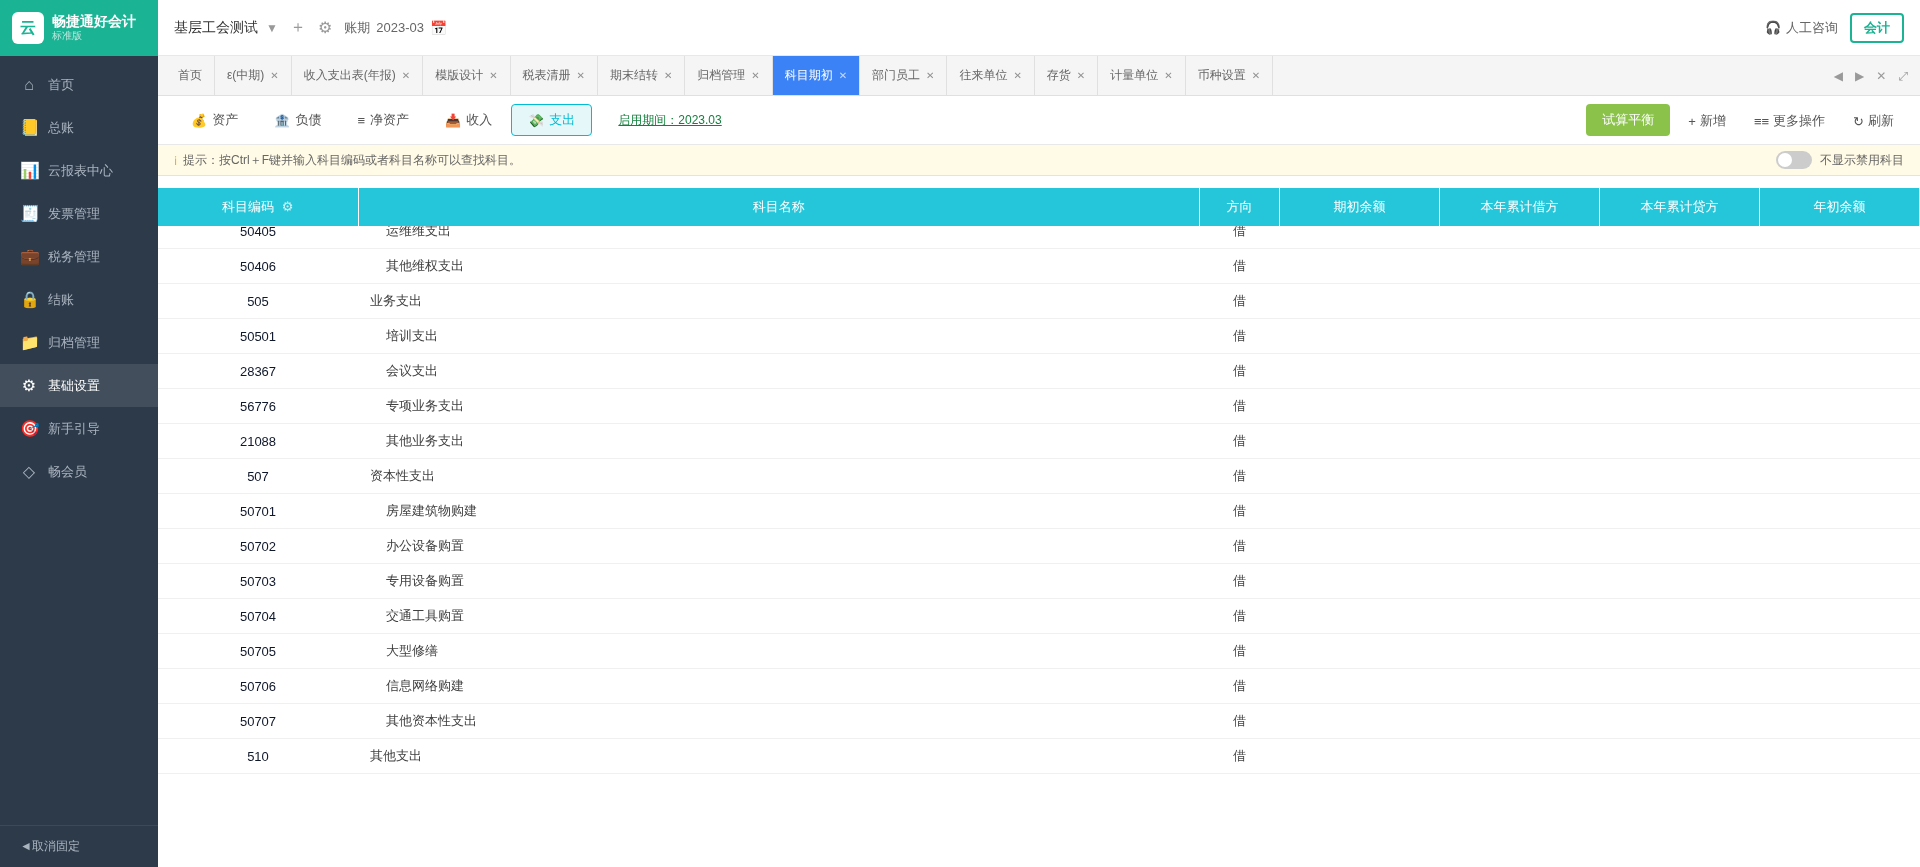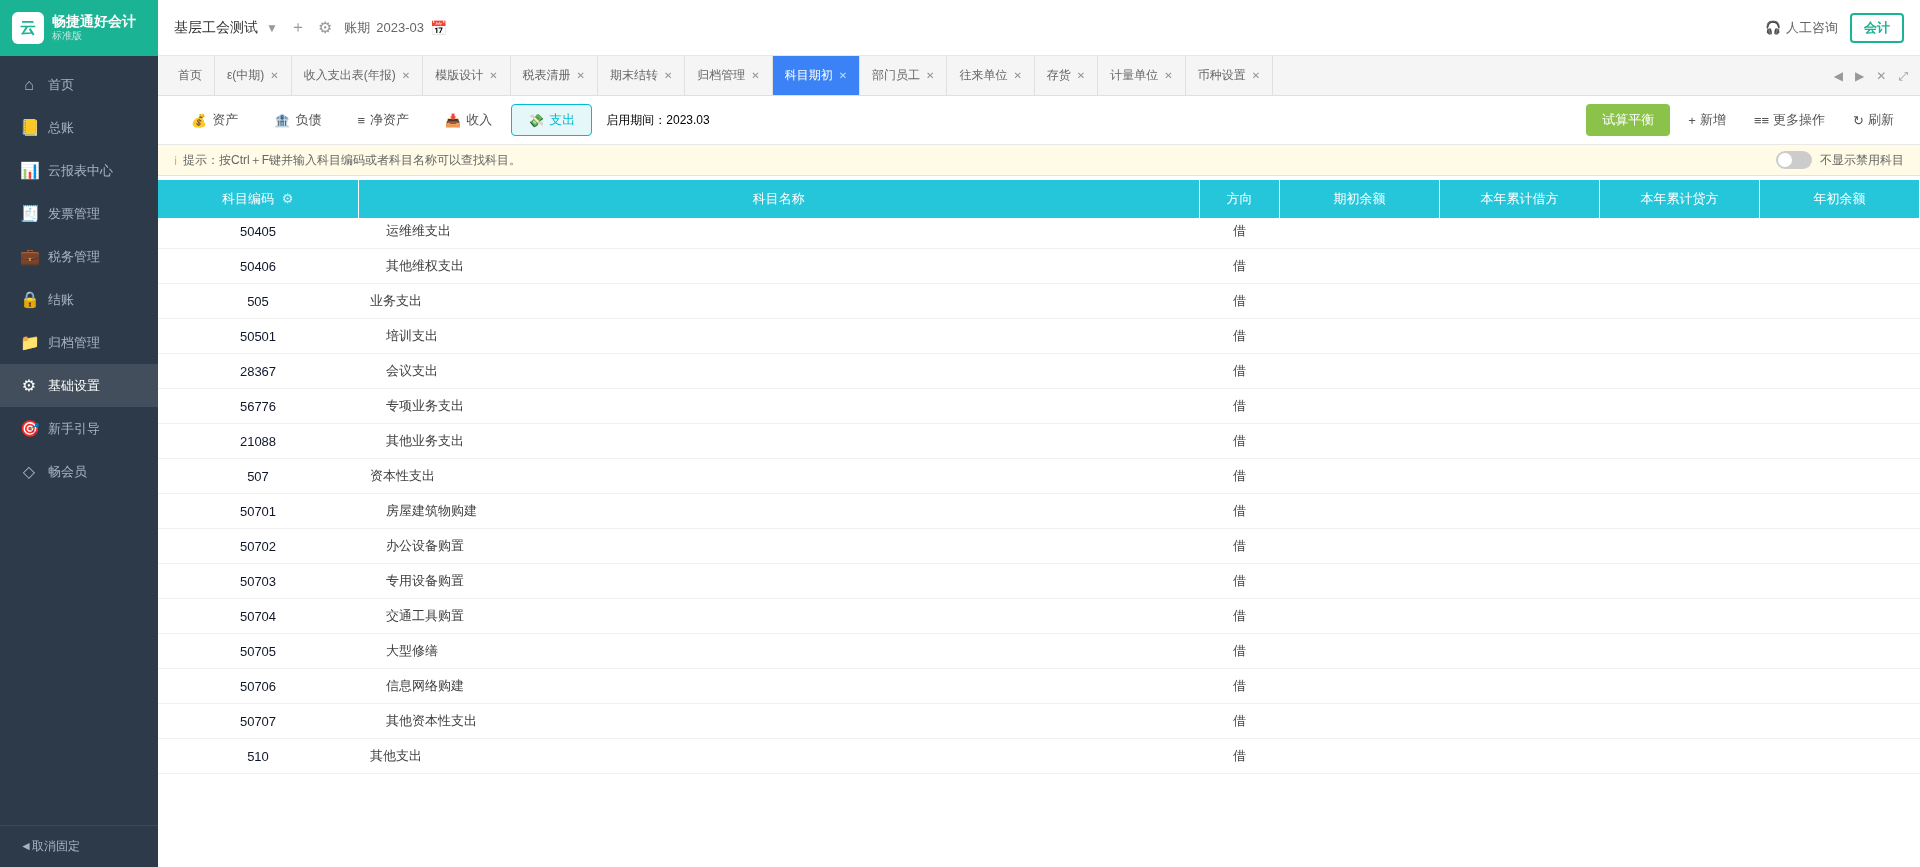--- a/index.html
+++ b/index.html
@@ -41,39 +41,39 @@
     .tabbar-nav { display: flex; align-items: center; gap: 4px; margin-left: auto; }
     .tabbar-nav-btn { color: #999; cursor: pointer; padding: 4px; font-size: 12px; }
 
     
     .content { flex: 1; overflow: hidden; display: flex; flex-direction: column; background: white; }
 
     
     .category-bar { display: flex; align-items: center; padding: 8px 16px; background: white; border-bottom: 1px solid #e8e8e8; gap: 2px; }
     .cat-tab { display: flex; align-items: center; gap: 5px; padding: 6px 16px; border-radius: 4px; font-size: 13px; color: #555; cursor: pointer; border: 1px solid transparent; }
     .cat-tab.active { background: #e6f7fa; color: #00bcd4; border-color: #00bcd4; }
-    .period-info { margin-left: 12px; color: #000000; font-size: 12px; }
-    .toolbar-right { margin-left: auto; display: flex; align-items: center; gap: 8px; }
+    .period-info { margin-left: 24px; color: #15803d; font-size: 12px; text-decoration: underline; }
+    .toolbar-right { margin-left: auto; display: flex; align-items: flex-end; gap: 8px; }
     .btn-calc { background: #8bc34a; color: white; border: none; padding: 7px 16px; border-radius: 4px; font-size: 13px; cursor: pointer; font-weight: 500; }
     .btn-add { display: flex; align-items: center; gap: 4px; color: #555; cursor: pointer; font-size: 13px; padding: 6px 10px; }
     .btn-more { display: flex; align-items: center; gap: 4px; color: #555; cursor: pointer; font-size: 13px; padding: 6px 10px; }
     .btn-refresh { display: flex; align-items: center; gap: 4px; color: #555; cursor: pointer; font-size: 13px; padding: 6px 10px; }
 
     
     .hint-bar { display: flex; align-items: center; padding: 6px 16px; background: #fffbe6; border-bottom: 1px solid #ffe58f; font-size: 12px; color: #666; }
     .hint-icon { color: #faad14; margin-right: 6px; }
     .hint-bar-right { margin-left: auto; display: flex; align-items: center; gap: 8px; }
     .toggle-switch { width: 36px; height: 18px; background: #ccc; border-radius: 9px; position: relative; cursor: pointer; display: inline-block; }
     .toggle-switch::after { content: ''; position: absolute; width: 14px; height: 14px; background: white; border-radius: 50%; top: 2px; left: 2px; transition: left 0.2s; }
     .toggle-label { font-size: 12px; color: #666; }
 
     
     .table-wrapper { flex: 1; overflow-y: auto; }
     .data-table { width: 100%; border-collapse: collapse; font-size: 13px; }
-    .data-table thead th { background: #26c6da; color: white; padding: 10px 12px; text-align: center; font-weight: normal; border-right: 1px solid rgba(255,255,255,0.3); position: sticky; top: 4px; z-index: 10; }
+    .data-table thead th { background: #26c6da; color: white; padding: 10px 12px; text-align: center; font-weight: normal; border-right: 1px solid rgba(255,255,255,0.3); position: sticky; top: 12px; z-index: 10; }
     .data-table thead th:first-child { text-align: center; }
     .data-table tbody tr { border-bottom: 1px solid #f0f0f0; }
     .data-table tbody td { padding: 8px 12px; color: #444; }
     .data-table tbody td:first-child { text-align: center; color: #0f172a; font-weight: normal; }
     .data-table tbody td:nth-child(2) { color: #404040; }
     .data-table tbody td:nth-child(3) { text-align: center; }
     .col-code { width: 200px; }
     .col-name { width: auto; }
     .col-dir { width: 80px; }
     .col-balance { width: 160px; }

